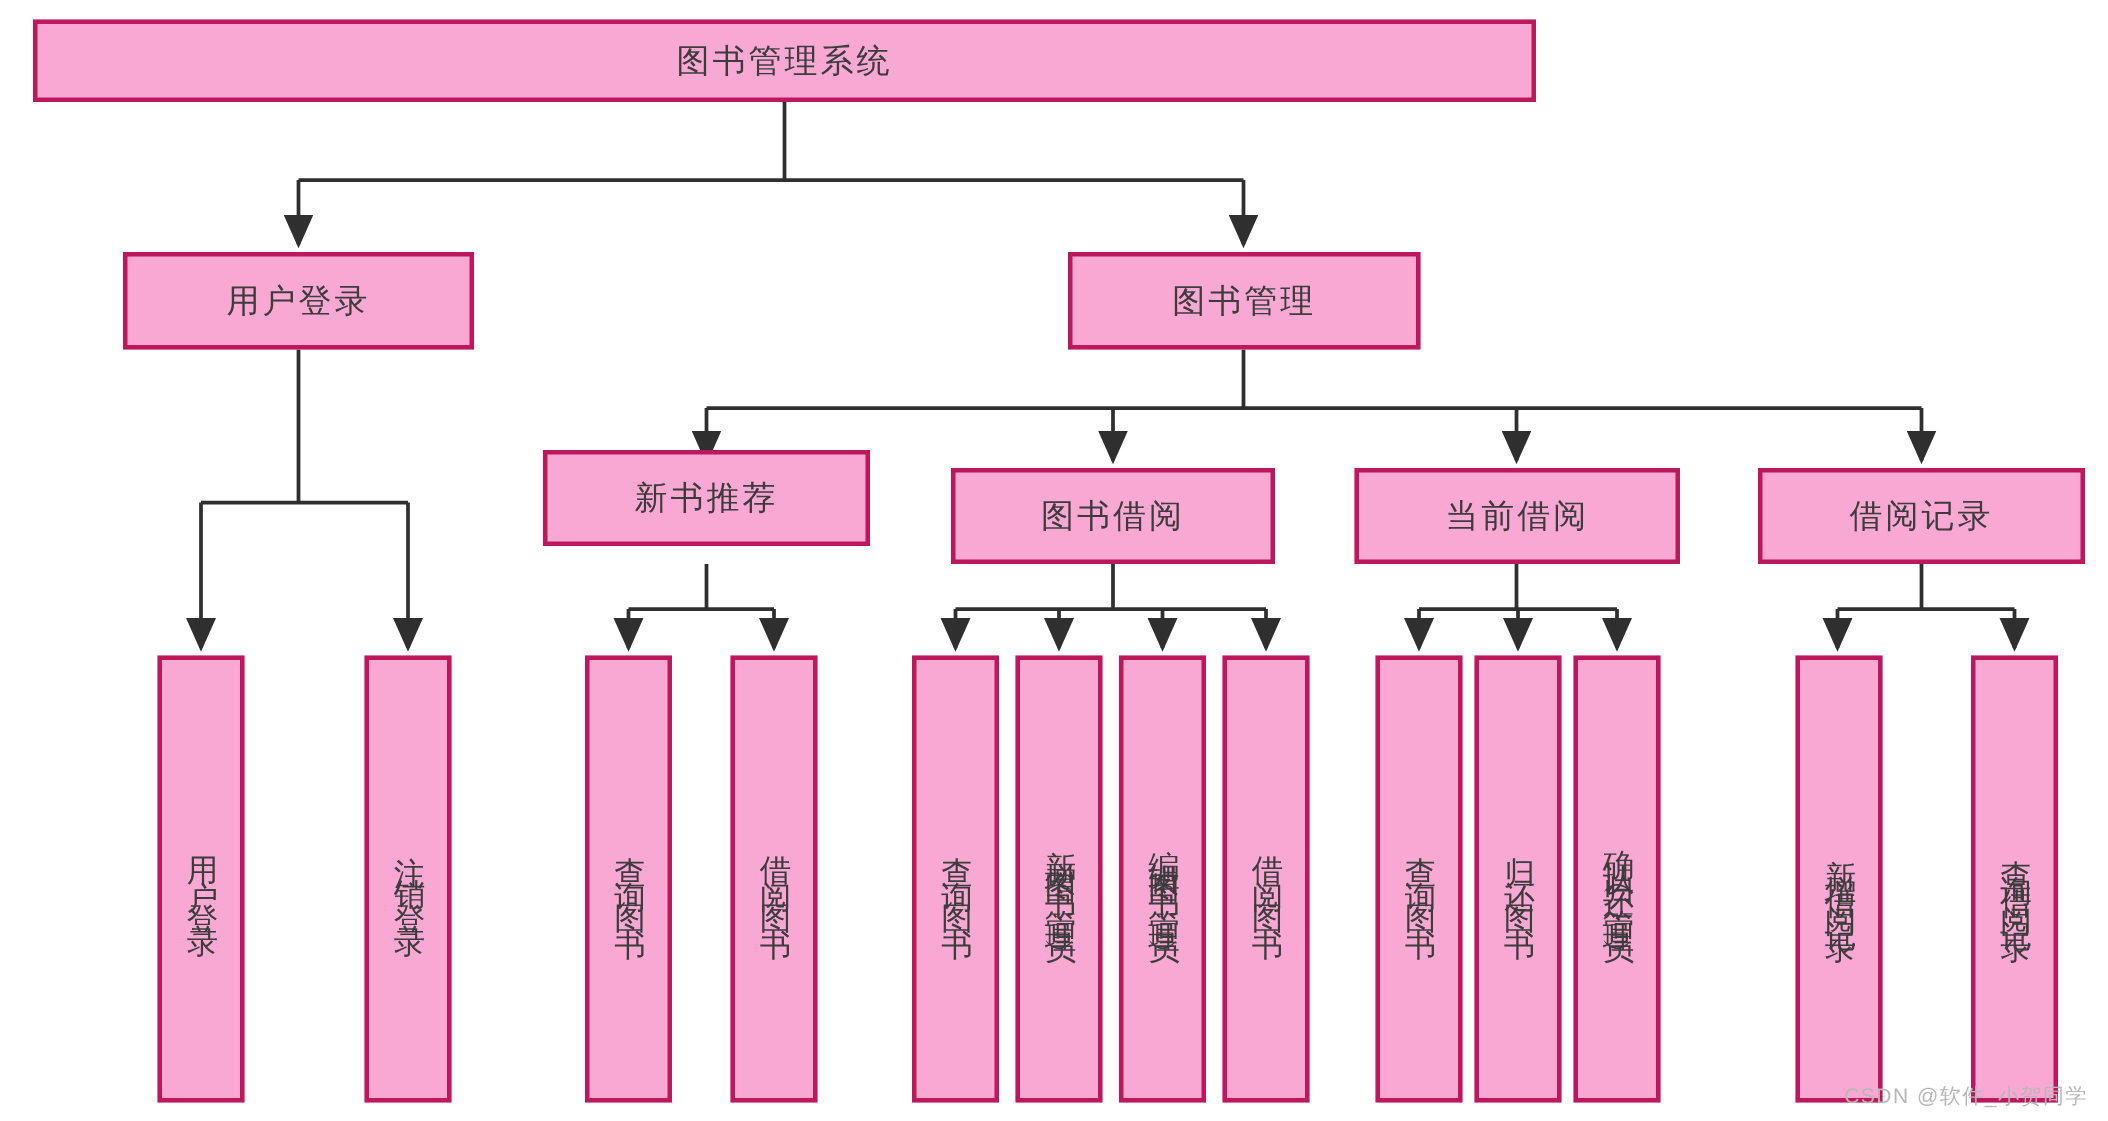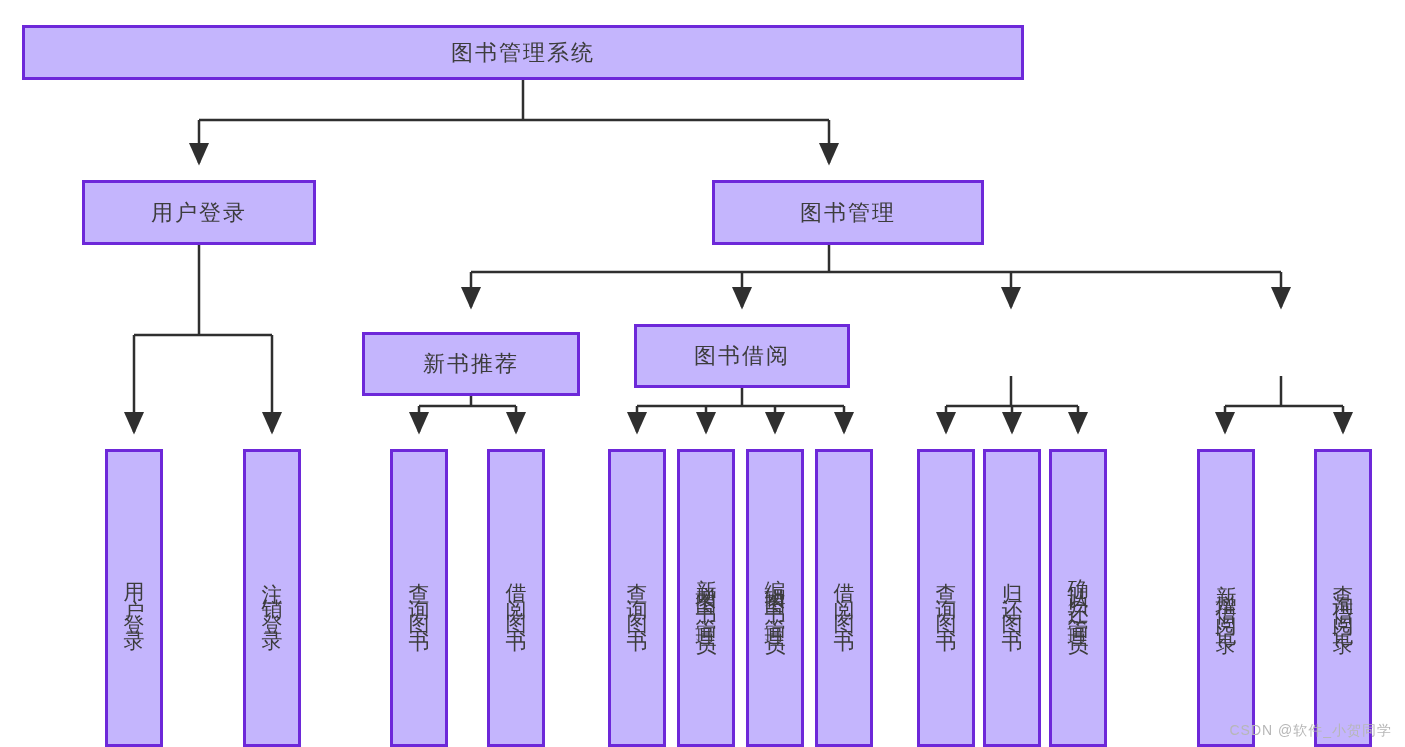--- a/index.html
+++ b/index.html
@@ -13,46 +13,45 @@
   }
   .connectors {
     position: absolute;
     left: 0; top: 0;
     width: 1405px; height: 747px;
     pointer-events: none;
   }
   .node {
     position: absolute;
     box-sizing: border-box;
-    border: 3px solid #6d28d9;
-    background: #c4b5fd;
+    border: 3px solid #be185d;
+    background: #f9a8d4;
     display: flex;
     align-items: center;
     justify-content: center;
     color: #3c3c3c;
-    margin-top: 12px;
   }
   .h-node { font-size: 22px; letter-spacing: 2px; white-space: nowrap; }
   .v-node {
     writing-mode: vertical-rl;
     text-orientation: mixed;
     font-size: 21px;
     letter-spacing: 16px;
     width: 58px;
     top: 437px;
     height: 298px;
   }
   .v-node.mid  { letter-spacing: 10px; }
   .v-node.long { letter-spacing: 8px; }
 
   
   .n-root           { left: 22px;   top: 13px;  width: 1002px; height: 55px; }
   .n-user-login     { left: 82px;   top: 168px; width: 234px;  height: 65px; }
-  .n-book-mgmt      { left: 712px;  top: 168px; width: 272px;  height: 65px; }
-  .n-new-book-rec   { left: 362px;  top: 320px; width: 218px;  height: 64px; }
+  .n-book-mgmt      { left: 712px;  top: 168px; width: 235px;  height: 65px; }
+  .n-new-book-rec   { left: 362px;  top: 300px; width: 218px;  height: 64px; }
   .n-book-borrow    { left: 634px;  top: 312px; width: 216px;  height: 64px; text-align: right; }
   .n-current-borrow { left: 903px;  top: 312px; width: 217px;  height: 64px; }
   .n-borrow-record  { left: 1172px; top: 312px; width: 218px;  height: 64px; }
 
   .n-ul-login   { left: 105px;  }
   .n-ul-logout  { left: 243px;  }
   .n-nbr-query  { left: 390px;  }
   .n-nbr-borrow { left: 487px;  }
   .n-bb-query   { left: 608px;  }
   .n-bb-add     { left: 677px;  }
@@ -129,20 +128,22 @@
     </g>
   </svg>
 
   <div class="node h-node n-root">图书管理系统</div>
 
   <div class="node h-node n-user-login">用户登录</div>
   <div class="node h-node n-book-mgmt">图书管理</div>
 
   <div class="node h-node n-new-book-rec">新书推荐</div>
   <div class="node h-node n-book-borrow">图书借阅</div>
+  <div class="node h-node n-current-borrow">当前借阅</div>
+  <div class="node h-node n-borrow-record">借阅记录</div>
 
   <div class="node v-node n-ul-login">用户登录</div>
   <div class="node v-node n-ul-logout">注销登录</div>
 
   <div class="node v-node n-nbr-query">查询图书</div>
   <div class="node v-node n-nbr-borrow">借阅图书</div>
 
   <div class="node v-node n-bb-query">查询图书</div>
   <div class="node v-node long n-bb-add">新增图书（管理员）</div>
   <div class="node v-node long n-bb-edit">编辑图书（管理员）</div>

